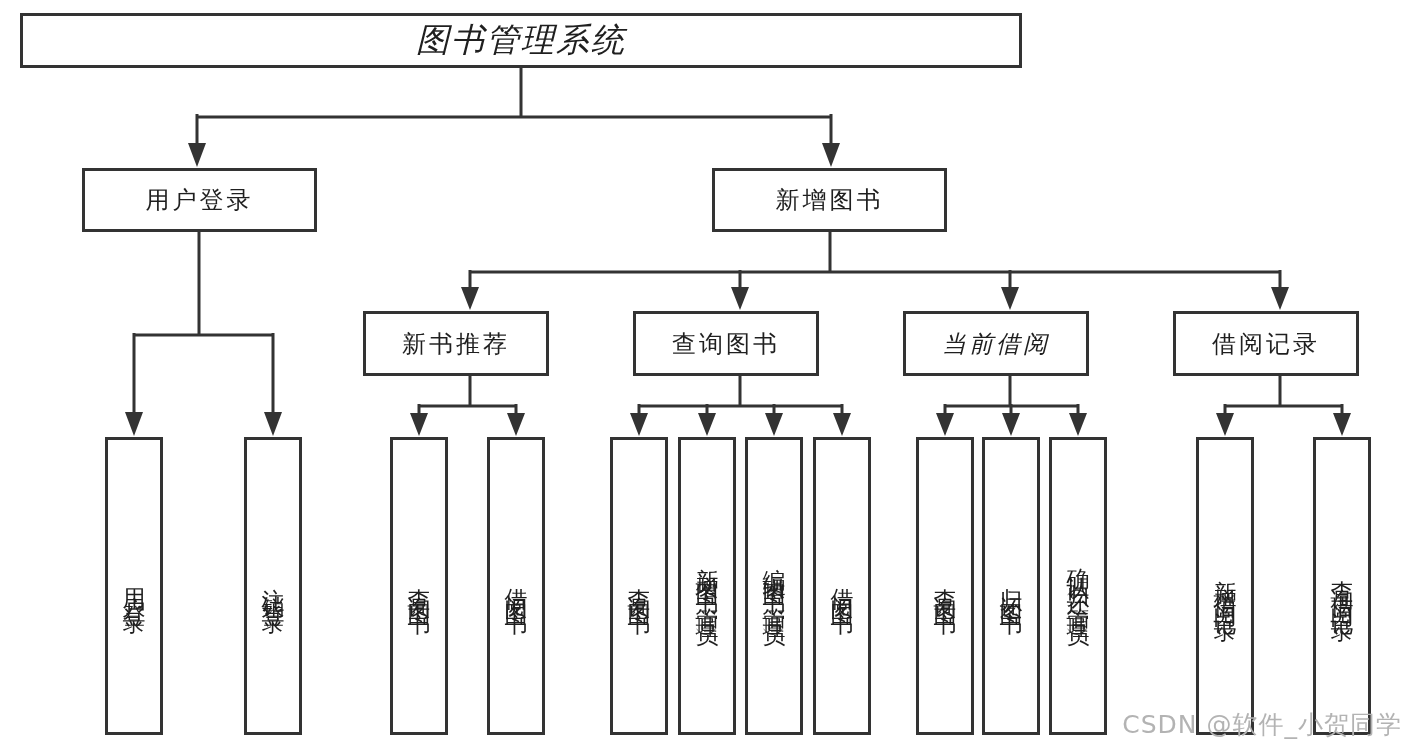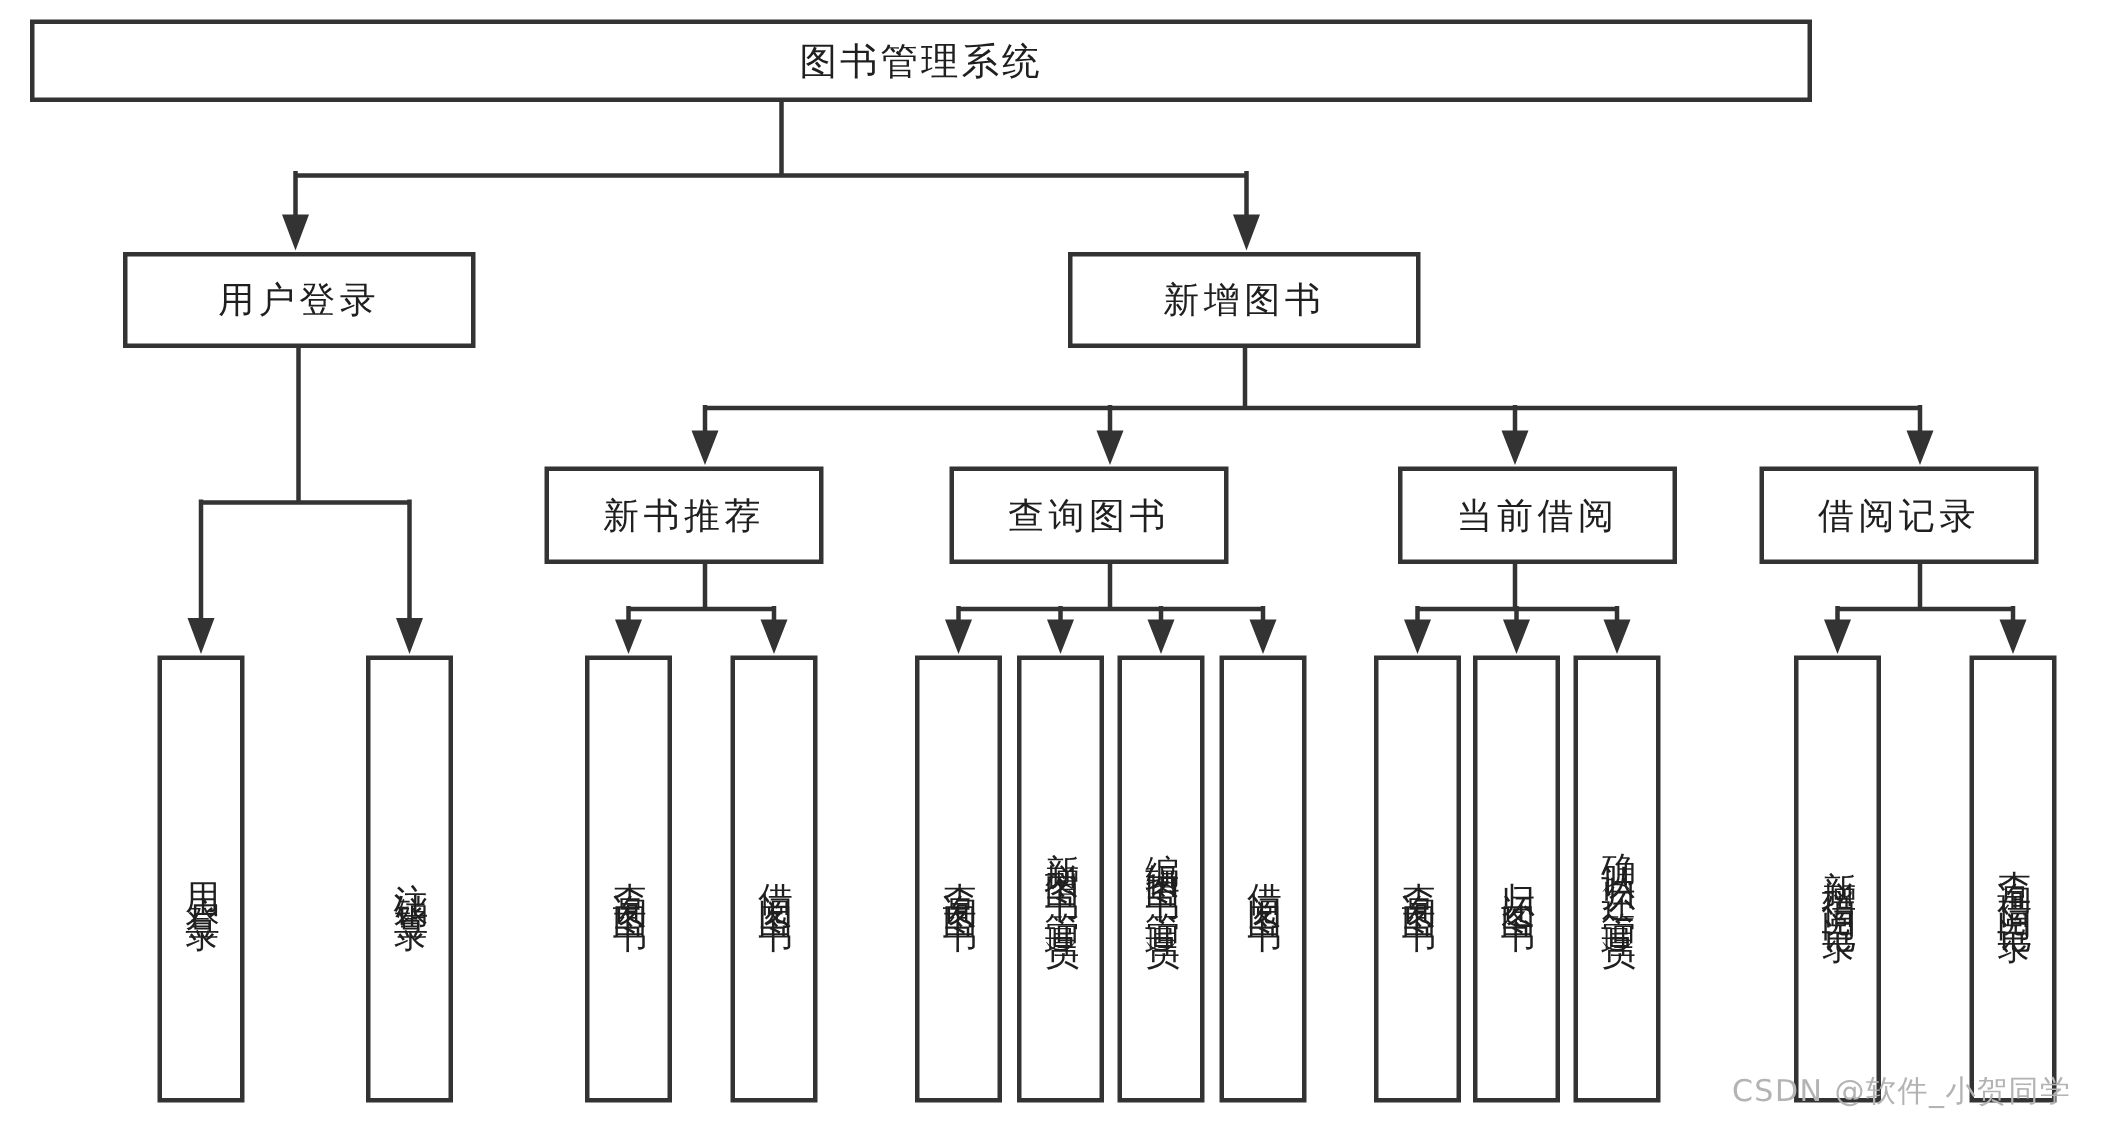--- a/index.html
+++ b/index.html
@@ -9,41 +9,41 @@
     font-family:"DejaVu Sans","Liberation Sans",sans-serif; color:var(--text);
     overflow:hidden;
   }
   .box {
     position:absolute; box-sizing:border-box; background:#fff;
     border:3px solid var(--line);
     display:flex; align-items:center; justify-content:center;
     z-index:2; text-align:center;
   }
   .hlabel { font-size:24px; letter-spacing:3px; white-space:nowrap; }
-  .root  { left:20px;  top:13px;  width:1188px; height:55px; font-size:25px; letter-spacing:2px; }
+  .root  { left:20px;  top:13px;  width:1002px; height:55px; font-size:33px; letter-spacing:2px;font-style:italic; }
   .l2a   { left:82px;  top:168px; width:235px;  height:64px; }
   .l2b   { left:712px; top:168px; width:235px;  height:64px; }
   .l3    { top:311px; width:186px; height:65px; }
-  .l3a   { left:363px; }  .l3b { left:633px; }  .l3c { left:932px; }  .l3d { left:1173px; }
+  .l3a   { left:363px; }  .l3b { left:633px; }  .l3c { left:903px;font-style:italic; }  .l3d { left:1173px; }
   .vbox {
     top:437px; width:58px; height:298px;
     writing-mode:vertical-rl; text-orientation:mixed;
     font-size:23px; letter-spacing:8px; line-height:1;
   }
   .vb1  { left:105px; }  .vb2  { left:244px; }
   .vb3  { left:390px; }  .vb4  { left:487px; }
   .vb5  { left:610px; }  .vb6  { left:678px; }  .vb7  { left:745px; }  .vb8  { left:813px; }
   .vb9  { left:916px; }  .vb10 { left:982px; }  .vb11 { left:1049px; }
   .vb12 { left:1196px; } .vb13 { left:1313px; }
   .connector-overlay { position:absolute; left:0; top:0; z-index:1; }
   .cline  { fill:none; stroke:var(--line); stroke-width:3; }
   .carrow { fill:var(--line); stroke:none; }
   .watermark {
-    position:absolute; right:24px; bottom:6px; z-index:5;
-    font-size:20px; color:var(--watermark); letter-spacing:1px; white-space:nowrap;
+    position:absolute; right:3px; bottom:6px; z-index:5;
+    font-size:25px; color:var(--watermark); letter-spacing:1px; white-space:nowrap;
   }
 </style>
 </head>
 <body>
 
 <div class="canvas">
 
   <svg class="connector-overlay" width="1405" height="747" viewBox="0 0 1405 747">
 
     <path class="cline" d="M521 66 V117 M196 117 H832 M197 114 V144 M831 114 V144"></path>

